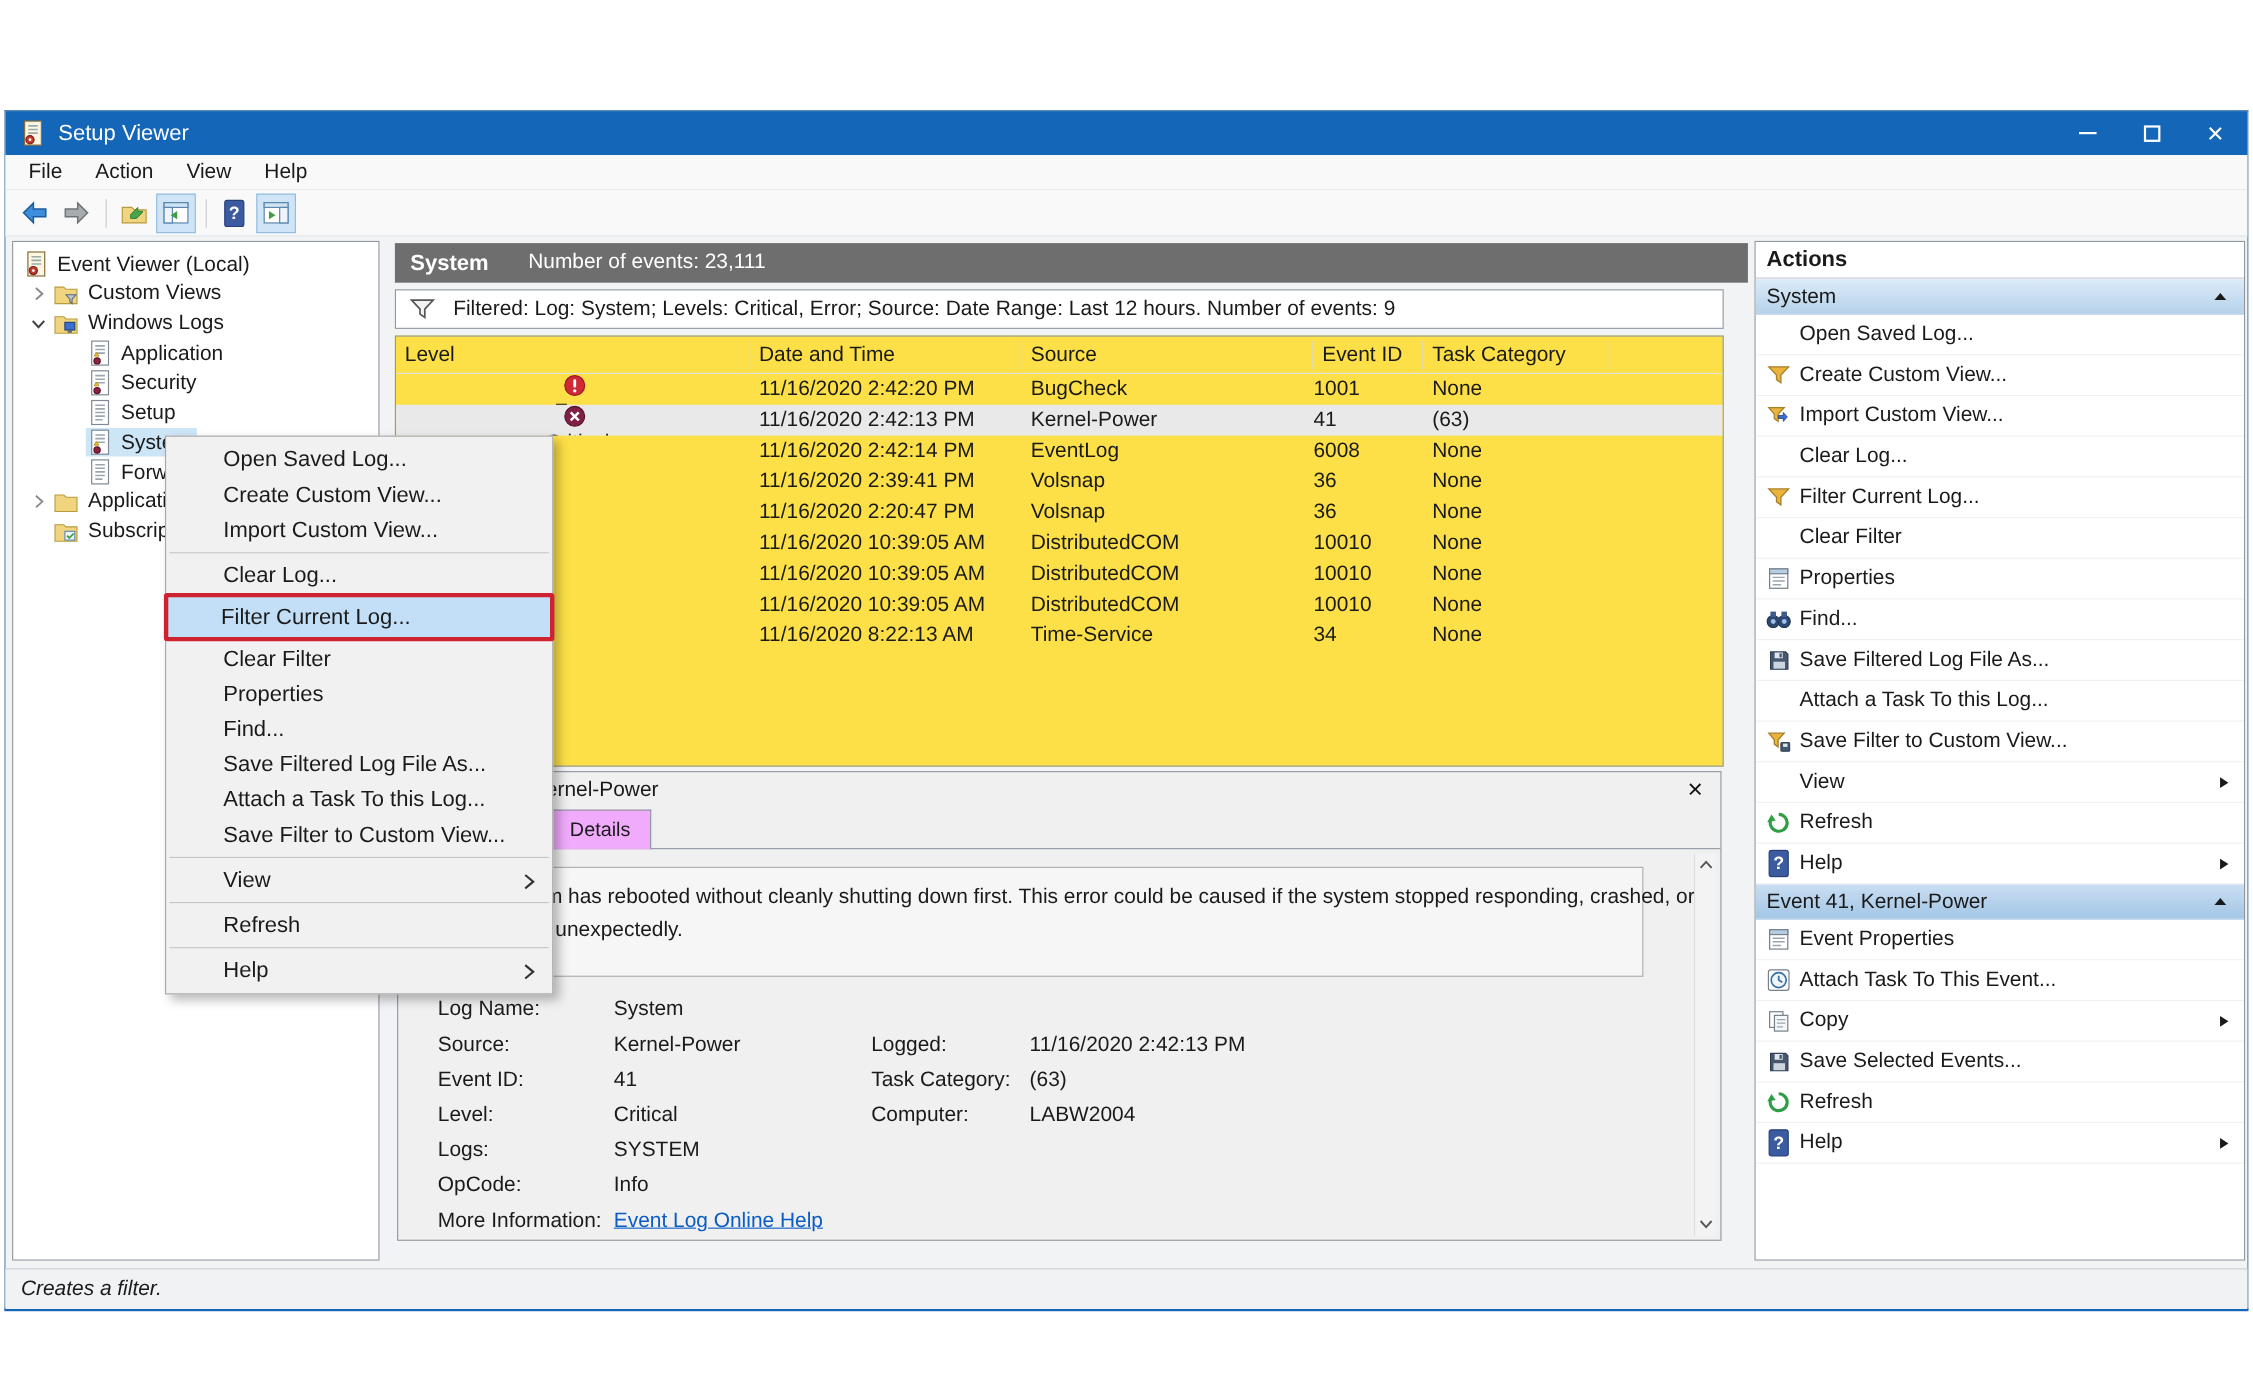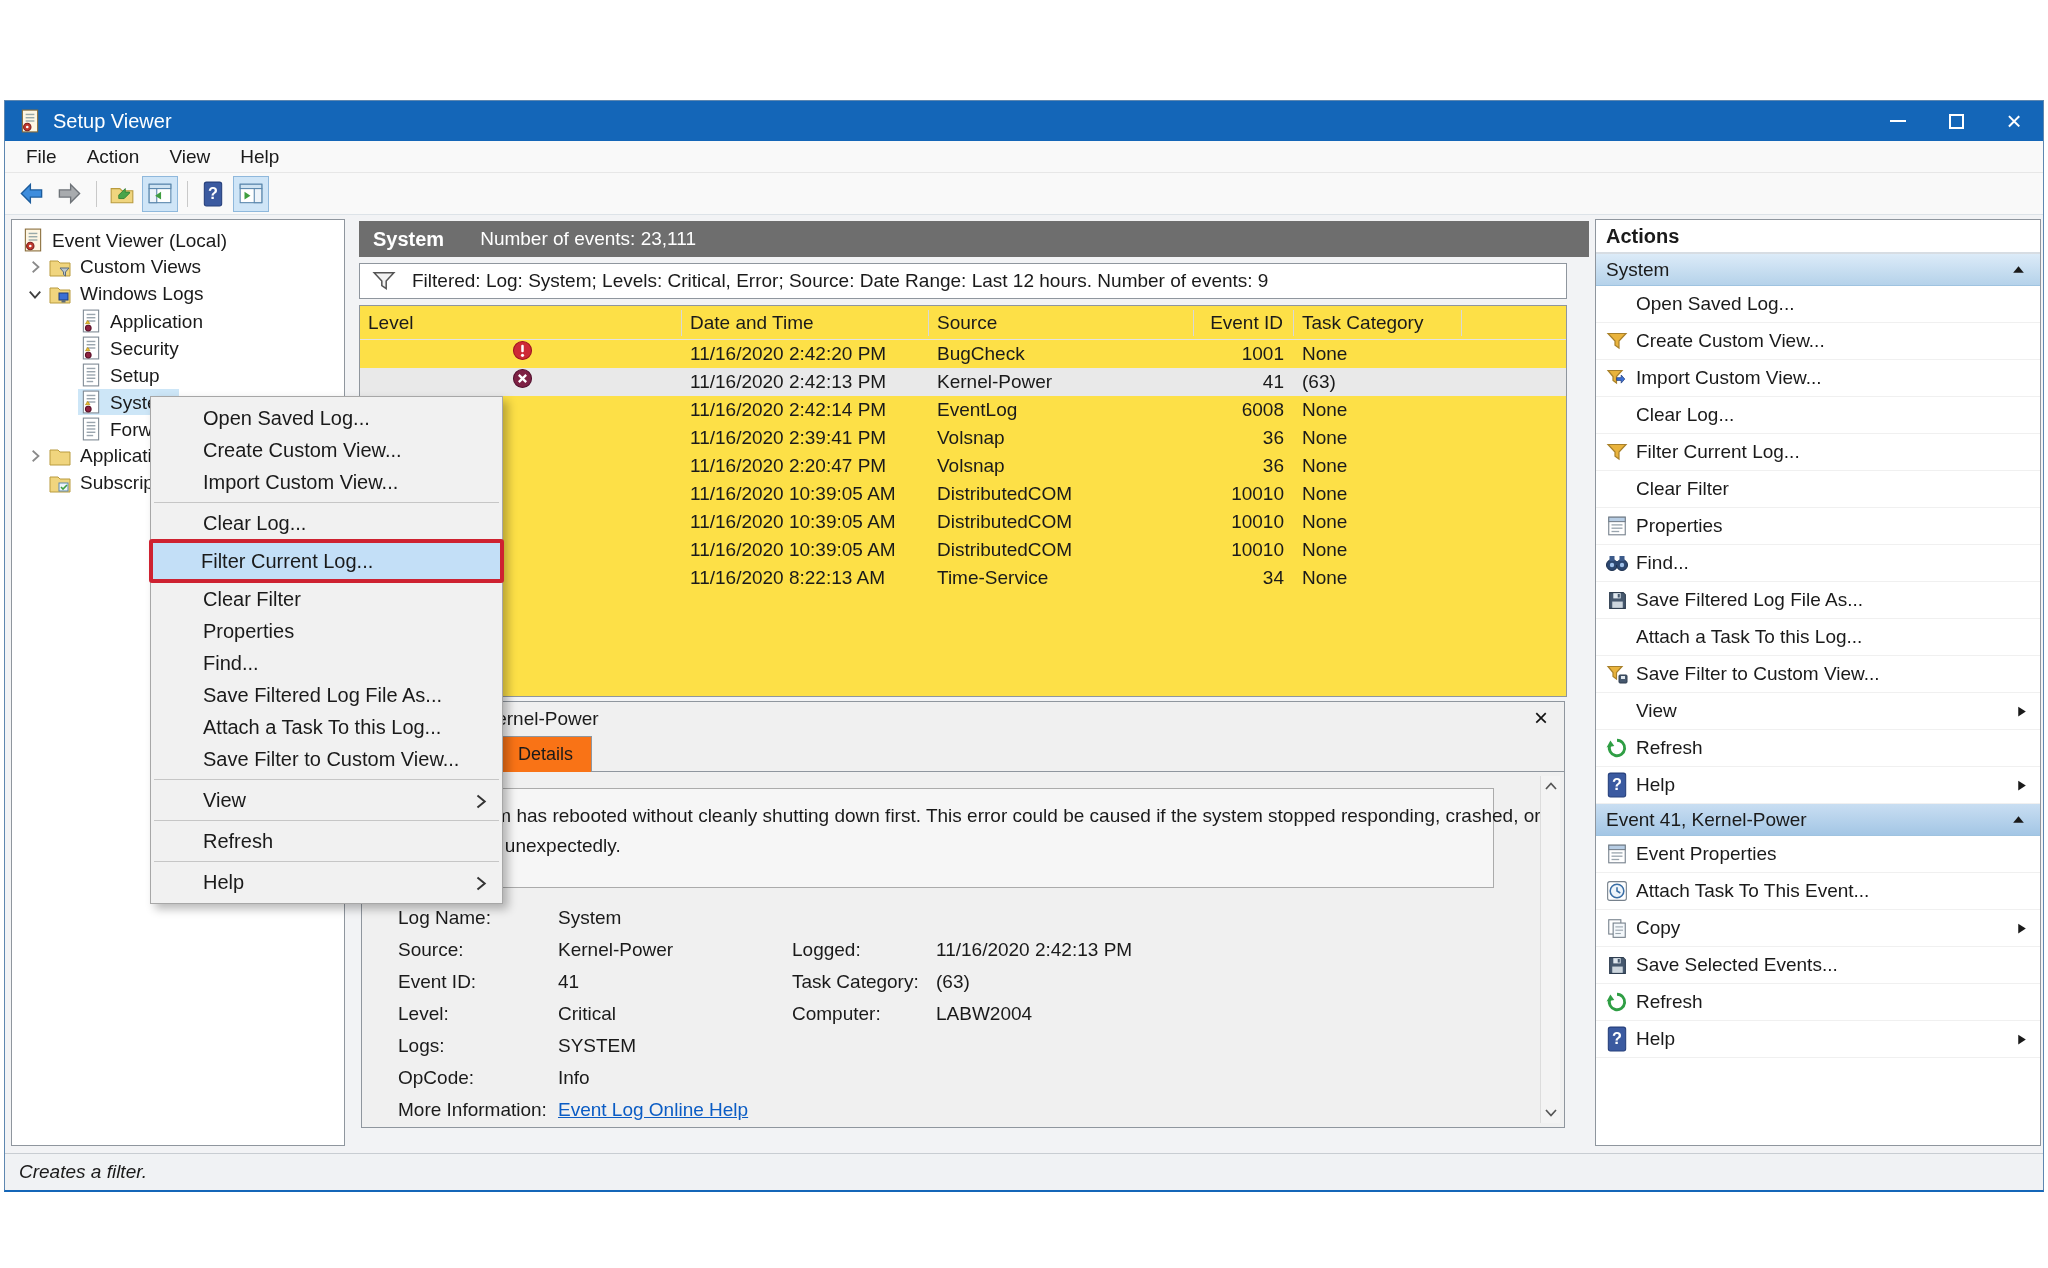--- a/index.html
+++ b/index.html
@@ -53,38 +53,38 @@
   .filter-bar { position:absolute; left:2px; top:44px; width:1208px; height:36px; background:#fff;
                 border:1px solid #8f969e; display:flex; align-items:center; }
   .filter-bar .icon { margin-left:12px; }
   .filter-bar .ftext { font-size:19px; margin-left:16px; }
 
   .events-table { position:absolute; left:2px; top:86px; width:1208px; height:392px;
                   background:#fde047; border:1px solid #8f969e; overflow:hidden; }
   .t-head { display:flex; height:34px; border-bottom:1px solid #e3e3e3; align-items:center; }
   .t-head .hc { font-size:19px; padding-left:8px; border-right:1px solid #d8d8d8; height:26px; line-height:26px; }
   .c0 { width:322px; } .c1 { width:247px; } .c2 { width:265px; }
-  .c3 { width:100px; text-align:right; padding-right:10px; } .c4 { width:168px; } .c5 { flex:1; border-right:none !important; }
+  .c3 { width:100px; text-align:left; padding-right:10px; } .c4 { width:168px; } .c5 { flex:1; border-right:none !important; }
   .t-row { display:flex; height:28px; align-items:center; font-size:19px; }
   .t-row.selected { background:#e9e9e9; }
   .t-row .cell { padding-left:8px; height:28px; line-height:28px; white-space:nowrap; overflow:hidden; }
   .t-row .c3 { padding-left:0; }
   .lvlcell { display:flex; align-items:center;flex-direction:column; }
   .lvlcell .icon { margin-right:7px; margin-left:2px; }
 
   
   .detail { position:absolute; left:4px; top:482px; width:1204px; height:427px;
             background:#f0f0f0; border:1px solid #8f969e; }
   .d-header { position:absolute; left:0; top:0; right:0; height:34px; display:flex; align-items:center; }
   .d-title { font-size:19px; margin-left:36px; }
   .d-close { position:absolute; right:16px; top:2px; font-size:24px; color:#111; }
   .d-tabs { position:absolute; left:0; top:34px; right:0; height:36px; border-bottom:1px solid #8f969e;
             display:flex; padding-left:36px; }
   .d-tab { font-size:18px; height:36px; line-height:34px; padding:0 18px; border:1px solid #8f969e;
-           border-bottom:none; background:#f97316; margin-right:-1px; }
+           border-bottom:none; background:#f0abfc; margin-right:-1px; }
   .d-tab.active { background:#f2f2f2; height:37px; z-index:2; }
   .d-content { position:absolute; left:0; top:70px; right:0; bottom:0; }
   .descbox { position:absolute; left:36px; top:16px; width:1096px; height:100px;
              border:1px solid #ababab; background:#f6f6f6; padding:12px 14px; }
   .descbox div { font-size:19px; line-height:30px; white-space:nowrap; }
   .fields-left { position:absolute; left:36px; top:130px; }
   .fields-right { position:absolute; left:430px; top:162px; }
   .f-row { display:flex; height:32px; align-items:center; font-size:19px; }
   .fields-left .f-label { width:160px; }
   .fields-right .f-label { width:144px; }

